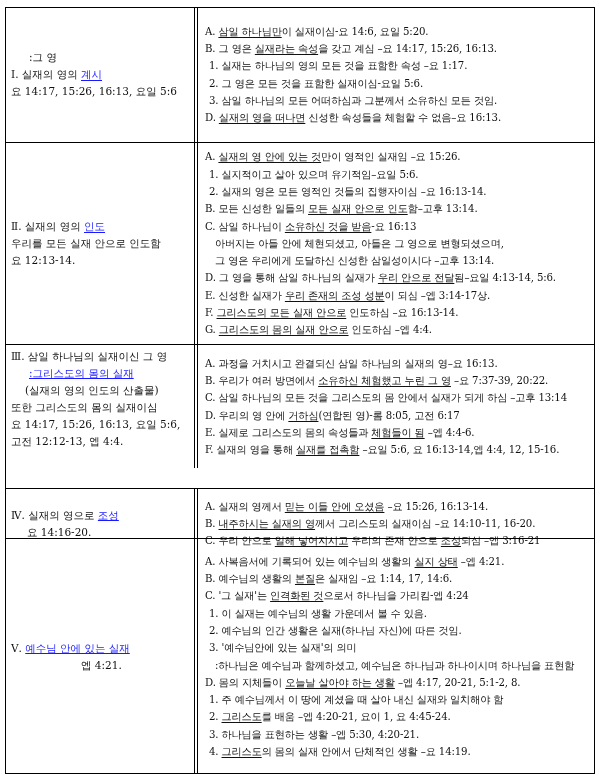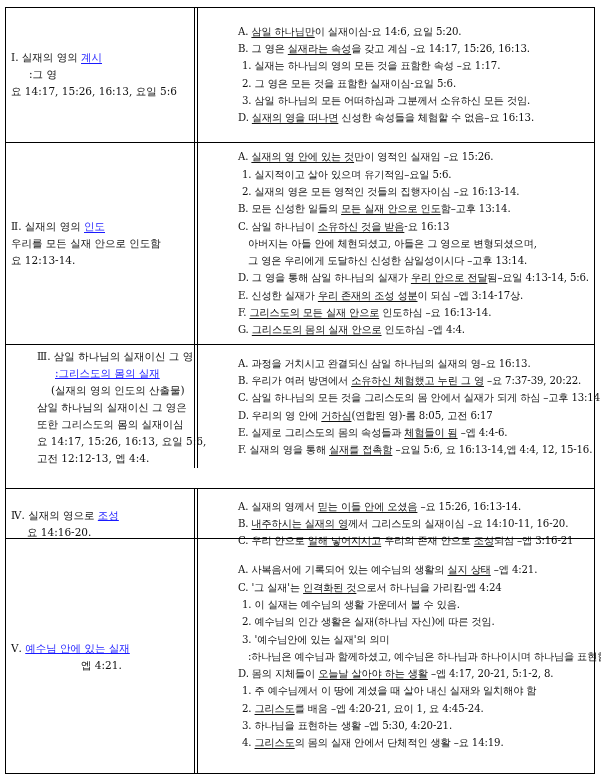--- a/index.html
+++ b/index.html
@@ -9,39 +9,39 @@
              border: 1.5px solid #000; box-sizing: border-box; }
   .row { position: absolute; left: 5px; width: 590px; border-top: 1.5px solid #000; box-sizing: border-box; }
   .row.first { border-top: none; }
   .left { position: absolute; left: 0; top: 0; width: 189px; height: 100%;
           display: flex; flex-direction: column; justify-content: center;
           padding-left: 6px; box-sizing: border-box; }
   .divider { position: absolute; left: 189px; top: 0; width: 4px; height: 100%;
              border-left: 1px solid #000; border-right: 1px solid #000; box-sizing: border-box; }
   .right { position: absolute; left: 193px; top: 0; right: 0; height: 100%;
            display: flex; flex-direction: column; justify-content: center;
-           padding-left: 7px; box-sizing: border-box; margin-left: 33px; }
+           padding-left: 7px; box-sizing: border-box; }
   .ln { font-size: 10.2px; line-height: 17.3px; white-space: nowrap; letter-spacing: -0.15px; }
   .ln.sub { padding-left: 4px; }
   .ln.indent { padding-left: 10px; }
   .lt { font-size: 10.5px; line-height: 17px; white-space: nowrap; }
   .blue { color: #1a1aff; text-decoration: underline; }
   .u { text-decoration: underline; text-underline-offset: 2px; }
 </style>
 </head>
 <body>
 
 <div class="outline"></div>
 
 <div class="row first" style="top:7px;height:135px;">
   <div class="left">
+    <div class="lt" style="padding-left:18px">:그 영</div>
     <div class="lt">
       <span>Ⅰ.</span><span> 실재의 영의 </span><span class="blue u">계시</span>
     </div>
-    <div class="lt" style="padding-left:18px">:그 영</div>
     <div class="lt">요 14:17, 15:26, 16:13, 요일 5:6</div>
   </div>
   <div class="divider"></div>
   <div class="right">
     <div class="ln"><span>A. </span><span class="u">삼일 하나님만</span><span>이 실재이심-요 14:6, 요일 5:20.</span></div>
     <div class="ln"><span>B. 그 영은 </span><span class="u">실재라는 속성</span><span>을 갖고 계심 –요 14:17, 15:26, 16:13.</span></div>
     <div class="ln sub">1. 실재는 하나님의 영의 모든 것을 표함한 속성 –요 1:17.</div>
     <div class="ln sub">2. 그 영은 모든 것을 표함한 실재이심-요일 5:6.</div>
     <div class="ln sub">3. 삼일 하나님의 모든 어떠하심과 그분께서 소유하신 모든 것임.</div>
     <div class="ln"><span>D. </span><span class="u">실재의 영을 떠나면</span><span> 신성한 속성들을 체험할 수 없음–요 16:13.</span></div>
@@ -66,25 +66,24 @@
     <div class="ln indent">아버지는 아들 안에 체현되셨고, 아들은 그 영으로 변형되셨으며,</div>
     <div class="ln indent">그 영은 우리에게 도달하신 신성한 삼일성이시다 –고후 13:14.</div>
     <div class="ln"><span>D. 그 영을 통해 삼일 하나님의 실재가 </span><span class="u">우리 안으로 전달</span><span>됨–요일 4:13-14, 5:6.</span></div>
     <div class="ln"><span>E. 신성한 실재가 </span><span class="u">우리 존재의 조성 성분</span><span>이 되심 –엡 3:14-17상.</span></div>
     <div class="ln"><span>F. </span><span class="u">그리스도의 모든 실재 안으로</span><span> 인도하심 –요 16:13-14.</span></div>
     <div class="ln"><span>G. </span><span class="u">그리스도의 몸의 실재 안으로</span><span> 인도하심 –엡 4:4.</span></div>
   </div>
 </div>
 
 <div class="row" style="top:344px;height:124px;">
-  <div class="left" style="justify-content:flex-start;padding-top:3px;margin-left:26px;">
+  <div class="left" style="justify-content:flex-start;padding-top:3px;">
     <div class="lt"><span>Ⅲ.</span><span> 삼일 하나님의 실재이신 그 영</span></div>
     <div class="lt blue" style="padding-left:18px">:그리스도의 몸의 실재</div>
     <div class="lt" style="padding-left:14px">(실재의 영의 인도의 산출물)</div>
-    <div class="lt">삼일 하나님의 실재이신 그 영은</div>
     <div class="lt">또한 그리스도의 몸의 실재이심</div>
     <div class="lt">요 14:17, 15:26, 16:13, 요일 5:6,</div>
     <div class="lt">고전 12:12-13, 엡 4:4.</div>
   </div>
   <div class="divider"></div>
   <div class="right">
     <div class="ln">A. 과정을 거치시고 완결되신 삼일 하나님의 실재의 영–요 16:13.</div>
     <div class="ln"><span>B. 우리가 여러 방면에서 </span><span class="u">소유하신 체험했고 누린 그 영</span><span> –요 7:37-39, 20:22.</span></div>
     <div class="ln">C. 삼일 하나님의 모든 것을 그리스도의 몸 안에서 실재가 되게 하심 –고후 13:14</div>
     <div class="ln"><span>D. 우리의 영 안에 </span><span class="u">거하심</span><span>(연합된 영)-롬 8:05, 고전 6:17</span></div>
@@ -107,20 +106,21 @@
 </div>
 
 <div class="row" style="top:538px;height:236px;">
   <div class="left">
     <div class="lt"><span>Ⅴ.</span><span>  </span><span class="blue">예수님 안에 있는 실재</span></div>
     <div class="lt" style="padding-left:70px">엡 4:21.</div>
   </div>
   <div class="divider"></div>
   <div class="right">
     <div class="ln"><span>A. 사복음서에 기록되어 있는 예수님의 생활의 </span><span class="u">실지 상태</span><span> –엡 4:21.</span></div>
+    <div class="ln"><span>B. 예수님의 생활의 </span><span class="u">본질</span><span>은 실재임 –요 1:14, 17, 14:6.</span></div>
     <div class="ln"><span>C. '그 실재'는 </span><span class="u">인격화된 것</span><span>으로서 하나님을 가리킴-엡 4:24</span></div>
     <div class="ln sub">1. 이 실재는 예수님의 생활 가운데서 볼 수 있음.</div>
     <div class="ln sub">2. 예수님의 인간 생활은 실재(하나님 자신)에 따른 것임.</div>
     <div class="ln sub">3. '예수님안에 있는 실재'의 의미</div>
     <div class="ln indent">:하나님은 예수님과 함께하셨고, 예수님은 하나님과 하나이시며 하나님을 표현함</div>
     <div class="ln"><span>D. 몸의 지체들이 </span><span class="u">오늘날 살아야 하는 생활</span><span> –엡 4:17, 20-21, 5:1-2, 8.</span></div>
     <div class="ln sub">1. 주 예수님께서 이 땅에 계셨을 때 살아 내신 실재와 일치해야 함</div>
     <div class="ln sub"><span>2. </span><span class="u">그리스도</span><span>를 배움 –엡 4:20-21, 요이 1, 요 4:45-24.</span></div>
     <div class="ln sub">3. 하나님을 표현하는 생활 –엡 5:30, 4:20-21.</div>
     <div class="ln sub"><span>4. </span><span class="u">그리스도</span><span>의 몸의 실재 안에서 단체적인 생활 –요 14:19.</span></div>

